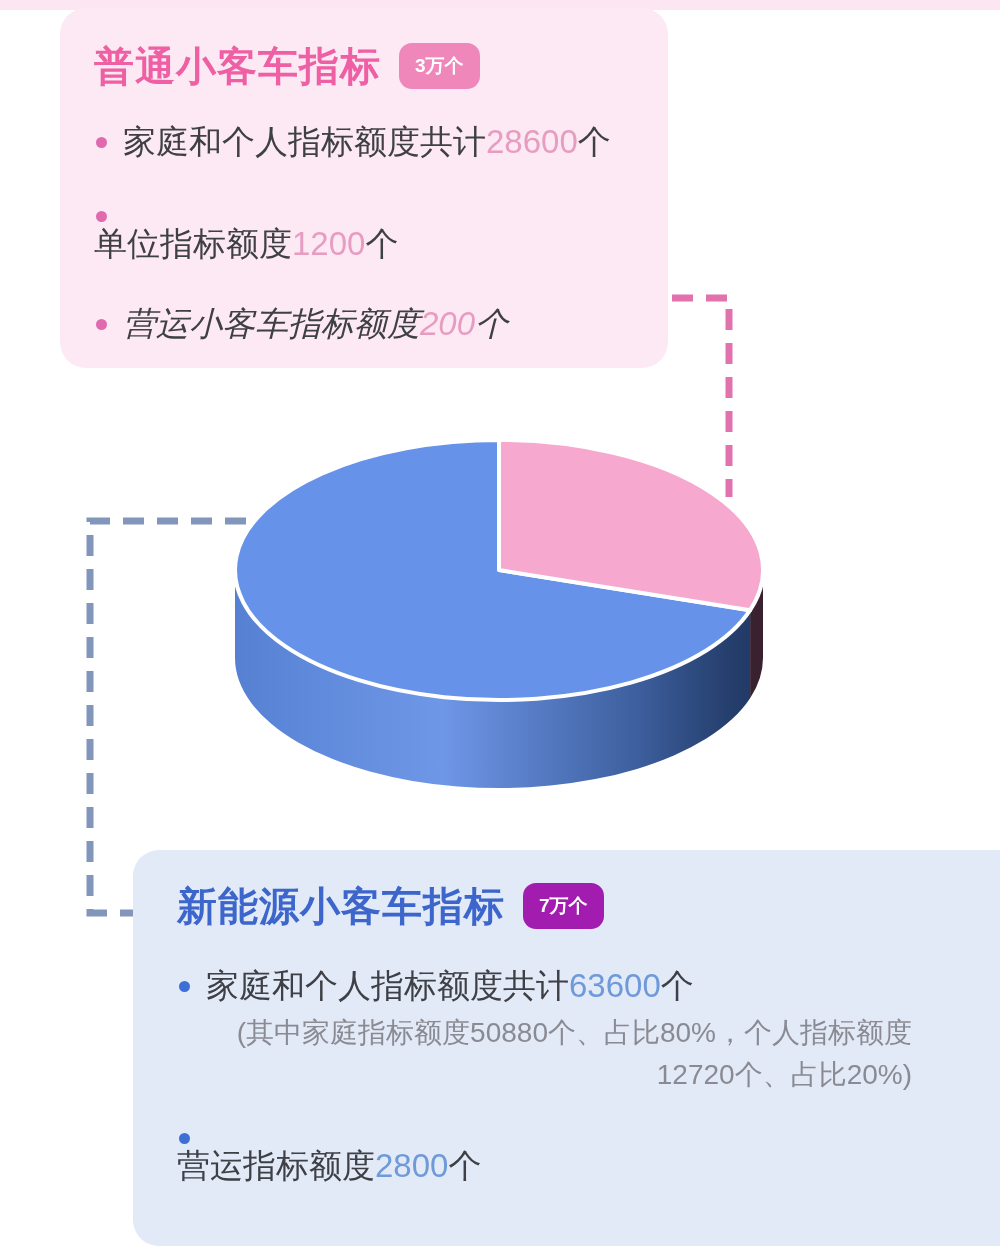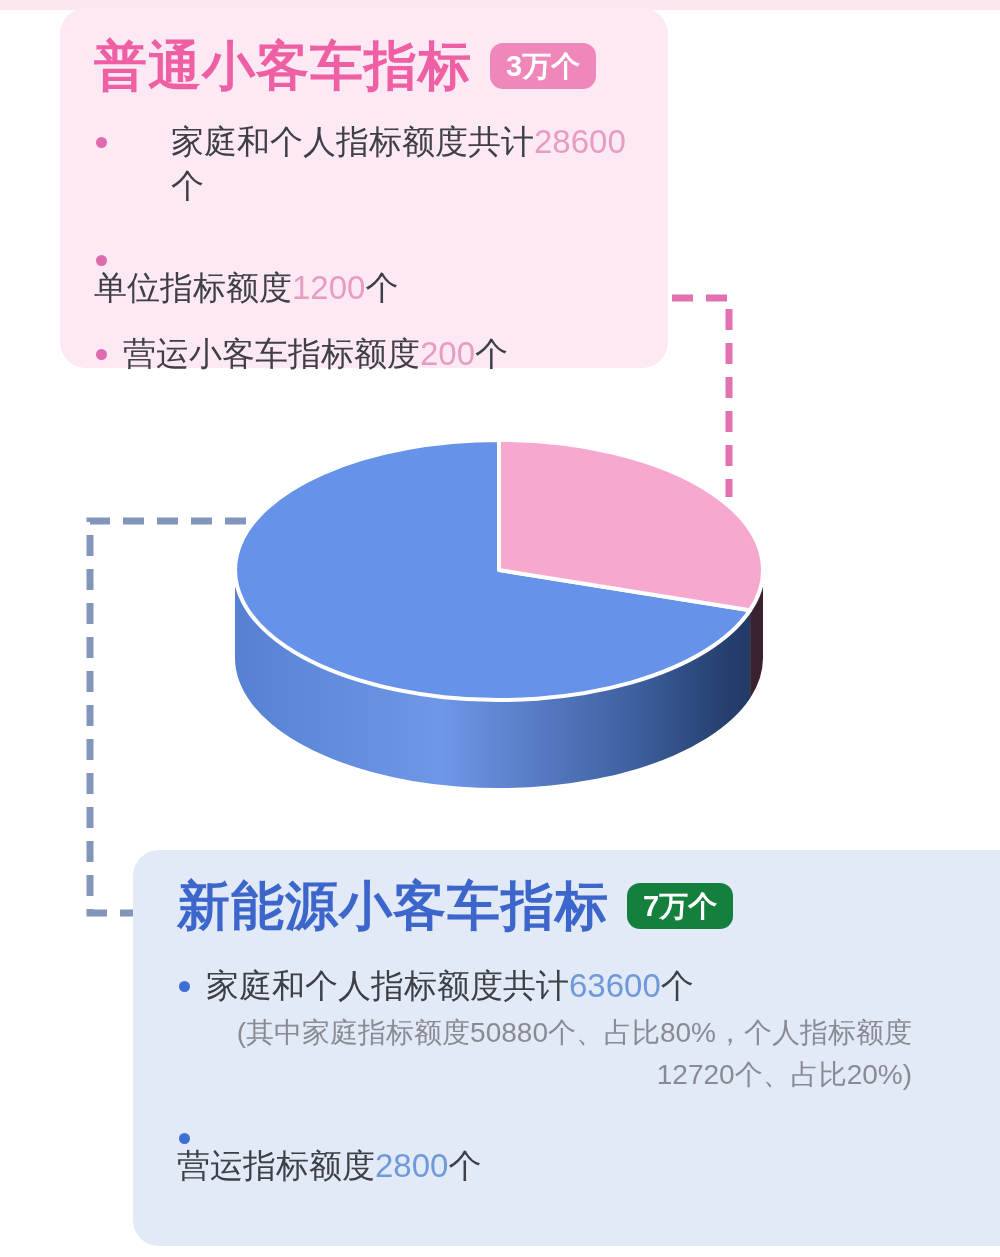--- a/index.html
+++ b/index.html
@@ -11,39 +11,39 @@
     overflow:hidden;
   }
   .top-strip{
     position:absolute;left:0;top:0;width:1000px;height:10px;
     background:#fbe6f1;
   }
   .card{position:absolute;box-sizing:border-box;border-radius:26px;}
   .card.pink{left:60px;top:8px;width:608px;height:360px;background:#fce9f3;padding:30px 20px 0 34px;}
   .card.blue{left:133px;top:850px;width:894px;height:396px;background:#e2e9f7;padding:28px 20px 2px 44px;}
   .card-title-row{display:flex;align-items:center;gap:18px;}
-  .title{font-size:53px;font-weight:bold;letter-spacing:1px;line-height:56px;white-space:nowrap;}
+  .title{font-size:40px;font-weight:bold;letter-spacing:1px;line-height:56px;white-space:nowrap;}
   .card.pink .title{color:#ee5fa4;}
   .card.blue .title{color:#3c66cc;}
-  .badge{font-size:29px;font-weight:bold;color:#ffffff;padding:5px 16px;border-radius:13px;line-height:36px;white-space:nowrap;}
+  .badge{font-size:19px;font-weight:bold;color:#ffffff;padding:5px 16px;border-radius:13px;line-height:36px;white-space:nowrap;}
   .card.pink .badge{background:#ef87ba;}
-  .card.blue .badge{background:#15803d;}
+  .card.blue .badge{background:#a21caf;}
   .row{display:flex;align-items:flex-start;font-size:33px;line-height:44px;color:#3f4046;}
   .dot{width:11px;height:11px;border-radius:50%;margin:17px 16px 0 2px;flex:none;}
   .card.pink .dot{background:#e06aae;}
   .card.blue .dot{background:#3e6fd6;}
   .num{font-weight:normal;}
   .card.pink .num{color:#e79cc2;}
   .card.blue .num{color:#6f9ad9;}
   .note{font-size:28px;line-height:42px;color:#8a8a92;margin-left:29px;}
   .card.pink .note{margin-top:2px;}
   .card.blue .note{margin-top:4px;max-width:706px;text-align:right;}
-  .card.pink .r1{margin-top:26px;gap:48px;}
+  .card.pink .r1{margin-top:26px;}
   .card.pink .r2{margin-top:30px;flex-direction:column;}
-  .card.pink .r3{margin-top:22px;}
+  .card.pink .r3{margin-top:36px;font-style:italic;}
   .card.blue .r1{margin-top:30px;text-align:center;}
   .card.blue .r2{margin-top:16px;}
   .card.blue .r3{margin-top:20px;flex-direction:column;}
   #overlay{position:absolute;left:0;top:0;}
 </style>
 </head>
 <body>
 
 <div class="top-strip"></div>
 

